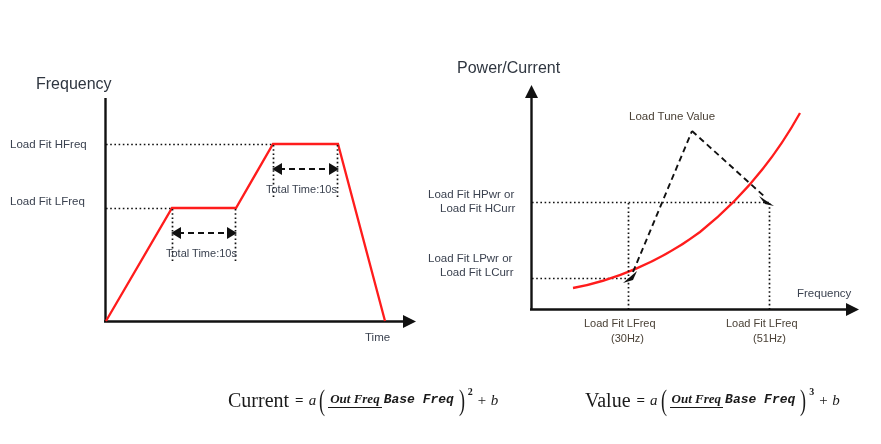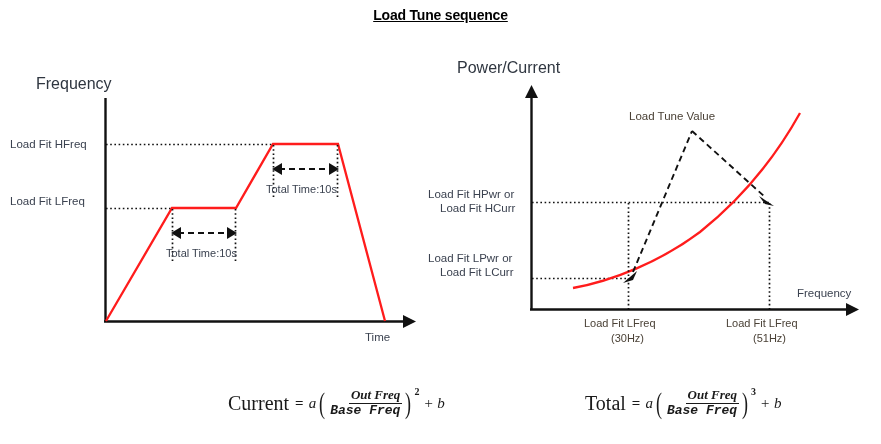--- a/index.html
+++ b/index.html
@@ -126,22 +126,21 @@
   .f-paren {
     font-size: 30px;
     font-weight: 300;
     line-height: 0.8;
     transform: scaleX(0.6);
     display: inline-block;
     font-family: "Liberation Serif", serif;
   }
   .f-frac {
     display: inline-flex;
-    flex-direction: column;
-    align-items: flex-end;
+    align-items: center;
     font-style: italic;
     font-weight: bold;
     font-size: 13px;
     line-height: 1.15;
     margin: 0 1px;
   }
   .f-num {
     padding: 0 2px 0px 2px;
     border-bottom: 1.1px solid #1a1a1a;
   }
@@ -159,23 +158,20 @@
   .f-tail {
     font-style: italic;
     margin-left: 4px;
   }
 </style>
 </head>
 <body>
 
 <div class="page">
 
-  <div id="title-bar">
-    <span id="doc-title">Load Tune sequence</span>
-  </div>
 
   <svg class="chart-svg" viewBox="0 0 881 444">
 
     <g>
 
       <text class="lbl-axis" x="36" y="89">Frequency</text>
 
       <line class="axis-line" x1="105.5" y1="98" x2="105.5" y2="322"></line>
       <line class="axis-line" x1="104" y1="321.5" x2="405" y2="321.5"></line>
       <polygon class="axis-head" points="403,315 416,321.5 403,328"></polygon>
@@ -251,21 +247,21 @@
     <span class="f-frac">
       <span class="f-num">Out Freq</span>
       <span class="f-den">Base Freq</span>
     </span>
     <span class="f-paren">)</span>
     <span class="f-exp">2</span>
     <span class="f-tail">+ b</span>
   </div>
 
   <div class="formula" id="formula-power">
-    <span class="f-name">Total</span>
+    <span class="f-name">Value</span>
     <span class="f-eq">=</span>
     <span class="f-coef">a</span>
     <span class="f-paren">(</span>
     <span class="f-frac">
       <span class="f-num">Out Freq</span>
       <span class="f-den">Base Freq</span>
     </span>
     <span class="f-paren">)</span>
     <span class="f-exp">3</span>
     <span class="f-tail">+ b</span>

